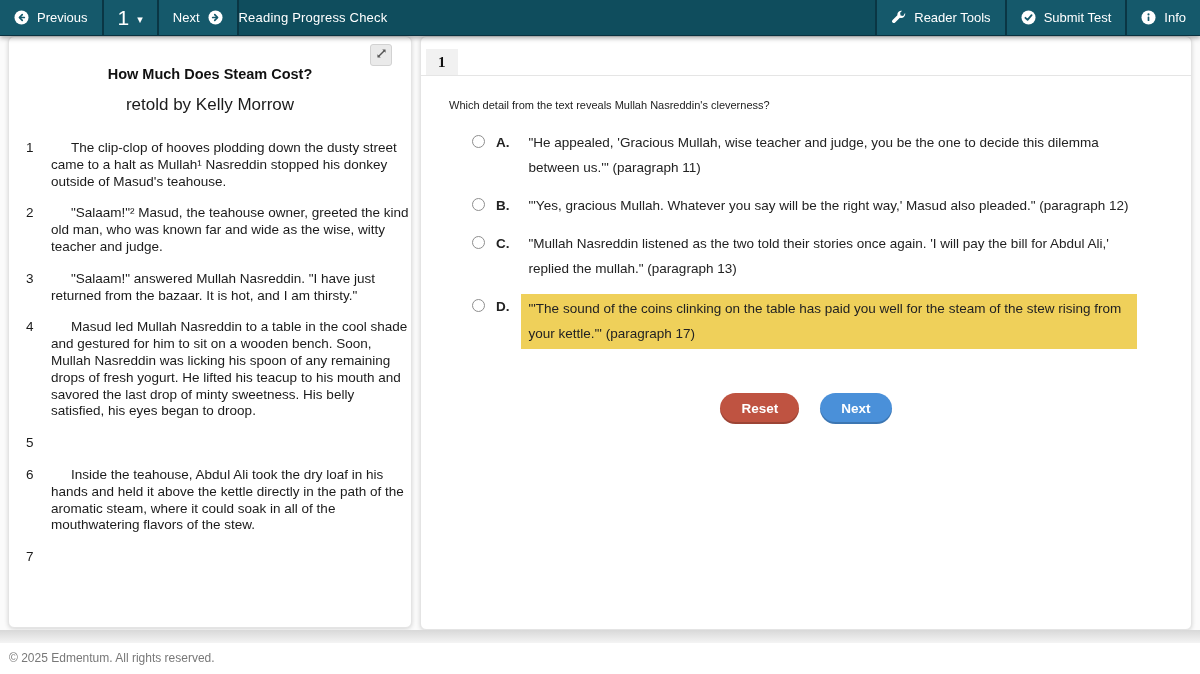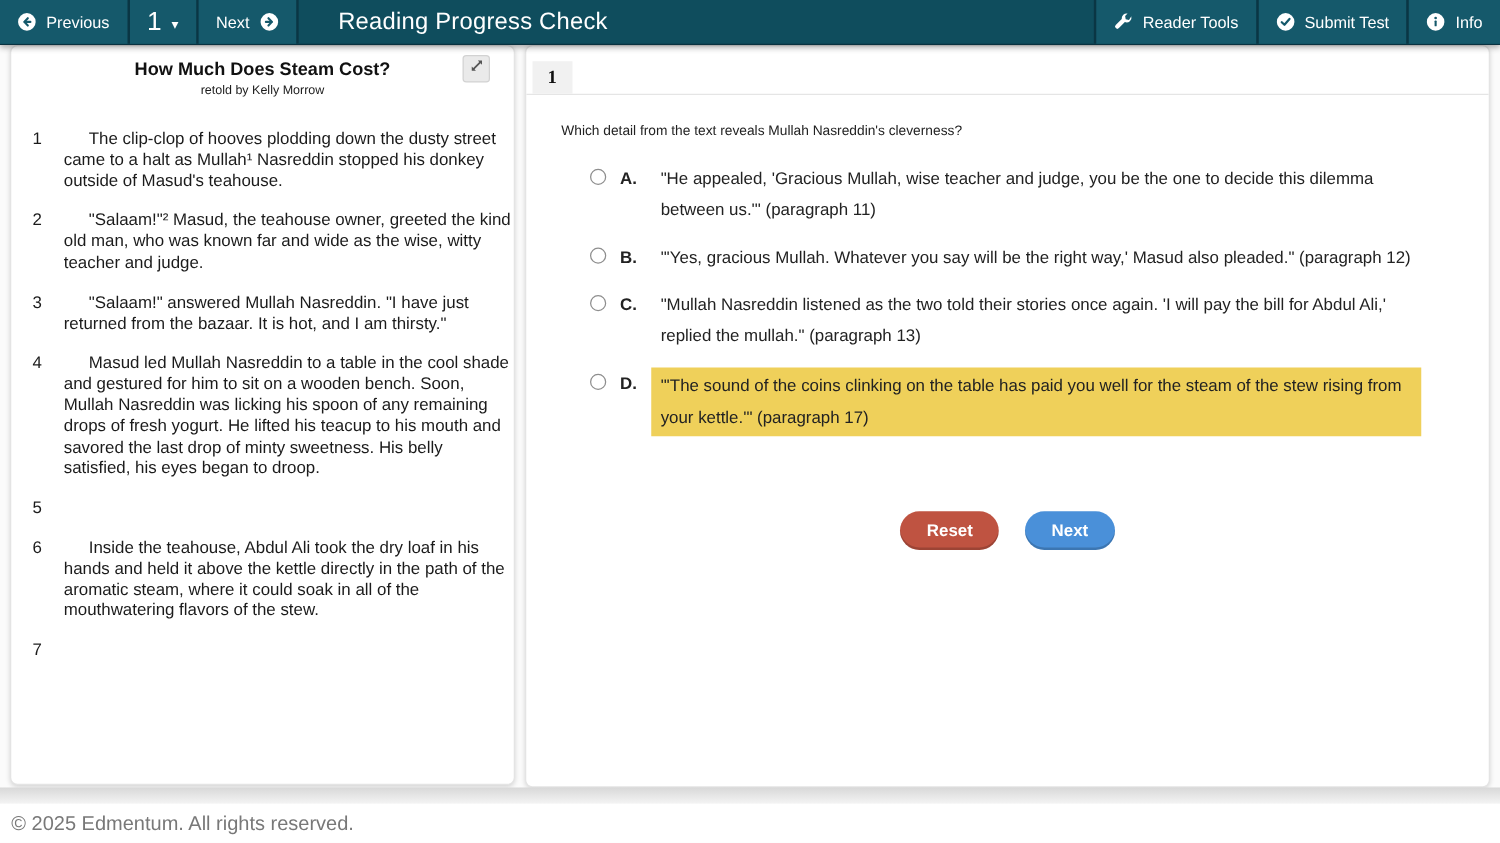--- a/index.html
+++ b/index.html
@@ -9,33 +9,33 @@
   
   .topbar { position:absolute; top:0; left:0; right:0; height:36px;
     background:#0f4d5d; display:flex; align-items:stretch; color:#fff;
     border-bottom:1px solid #093240; box-shadow:0 2px 5px rgba(0,0,0,.35); z-index:20; }
   .nav-cell { display:flex; align-items:center; gap:8px; padding:0 14px;
     background:#15596b; border-right:2px solid #0a3644; font-size:13px; cursor:pointer; white-space:nowrap; }
   .right-group { margin-left:auto; display:flex; align-items:stretch; }
   .right-group .nav-cell { border-right:none; border-left:2px solid #0a3644; }
   .qnum { font-size:21px; line-height:1; }
   .caret { font-size:11px; margin-top:3px; }
-  .bar-title { display:flex; align-items:center; margin-left:32px; font-size:19px; letter-spacing:.2px; }
+  .bar-title { display:flex; align-items:center; font-size:13px; letter-spacing:.2px; }
   .icon-svg { display:block; }
 
   
   .page { position:absolute; top:36px; left:0; right:0; bottom:0; background:#fbfbfb; }
   .panel { position:absolute; background:#fff; border:1px solid #e4e4e4; border-radius:6px;
     box-shadow:0 1px 4px rgba(0,0,0,.16); overflow:hidden; }
 
   
   .passage-panel { left:8px; top:0; width:404px; height:592px; }
-  .passage-header { position:relative; text-align:center; padding-top:11px; }
+  .passage-header { position:relative; text-align:center; padding-top:29px; }
   .passage-title { font-weight:bold; font-size:14.5px; color:#111; }
-  .passage-byline { font-size:10px; margin-top:3px; color:#1b1b1b; }
+  .passage-byline { font-size:17px; margin-top:13px; color:#1b1b1b; }
   .expand-btn { position:absolute; top:7px; right:19px; width:22px; height:22px;
     background:#eaeaea; border:1px solid #d2d2d2; border-radius:3px;
     display:flex; align-items:center; justify-content:center; cursor:pointer; }
   .passage-body { padding-top:25px; }
   .para { display:flex; margin-bottom:15px; font-size:13.5px; line-height:16.8px; color:#1b1b1b; }
   .para-num { flex:none; width:42px; padding-left:17px; }
   .para-text { flex:1; padding-right:2px; text-indent:20px; }
 
   
   .question-panel { left:420px; top:0; width:772px; height:594px; }
@@ -44,30 +44,30 @@
     font-family:"Liberation Serif", serif; font-weight:bold; font-size:15px; color:#111; cursor:pointer; }
   .q-prompt { margin:23px 30px 0 28px; font-size:11px; color:#222; }
   .options { margin-top:19px; }
   .option { display:flex; align-items:flex-start; margin:0 54px 13px 51px; cursor:pointer; }
   .radio { flex:none; width:13px; height:13px; margin-top:5px; background:#fff;
     border:1px solid #8e8e8e; border-radius:50%; }
   .opt-letter { flex:none; font-weight:bold; margin:0 11px 0 11px; line-height:25px;
     font-size:13.5px; color:#222; }
   .opt-text { flex:1; line-height:25px; font-size:13.5px; color:#222; padding:0 8px; }
   .opt-text.highlight { background:#efd05a; padding-top:2px; padding-bottom:3px; }
-  .actions { display:flex; justify-content:center; gap:21px; margin-top:60px; }
+  .actions { display:flex; justify-content:center; gap:21px; margin-top:44px; }
   .btn { border:none; border-radius:16px; color:#fff; font-weight:bold; font-size:13.5px;
     padding:8px 21px; font-family:inherit; cursor:pointer; box-shadow:inset 0 -2px 0 rgba(0,0,0,.18); }
   .btn-reset { background:#bf5341; }
   .btn-next  { background:#4a90d9; }
 
   
   .footer { position:absolute; left:0; right:0; top:594px; height:44px; }
   .footer-band { height:13px; background:linear-gradient(#d8d8d8,#f4f4f4); }
-  .copyright { font-size:16px; color:#787878; padding:8px 0 0 9px; background:#fff; height:31px; }
+  .copyright { font-size:12px; color:#787878; padding:8px 0 0 9px; background:#fff; height:31px; }
 </style>
 </head>
 <body>
 
 <header class="topbar">
   <div class="nav-cell">
     <span>
       <svg class="icon-svg" width="15" height="15" viewBox="0 0 16 16">
         <circle cx="8" cy="8" r="7.5" fill="#fff"></circle>
         <path d="M8.8 4.9 5.8 8l3 3.1" fill="none" stroke="#15596b" stroke-width="1.8" stroke-linecap="round" stroke-linejoin="round"></path>

